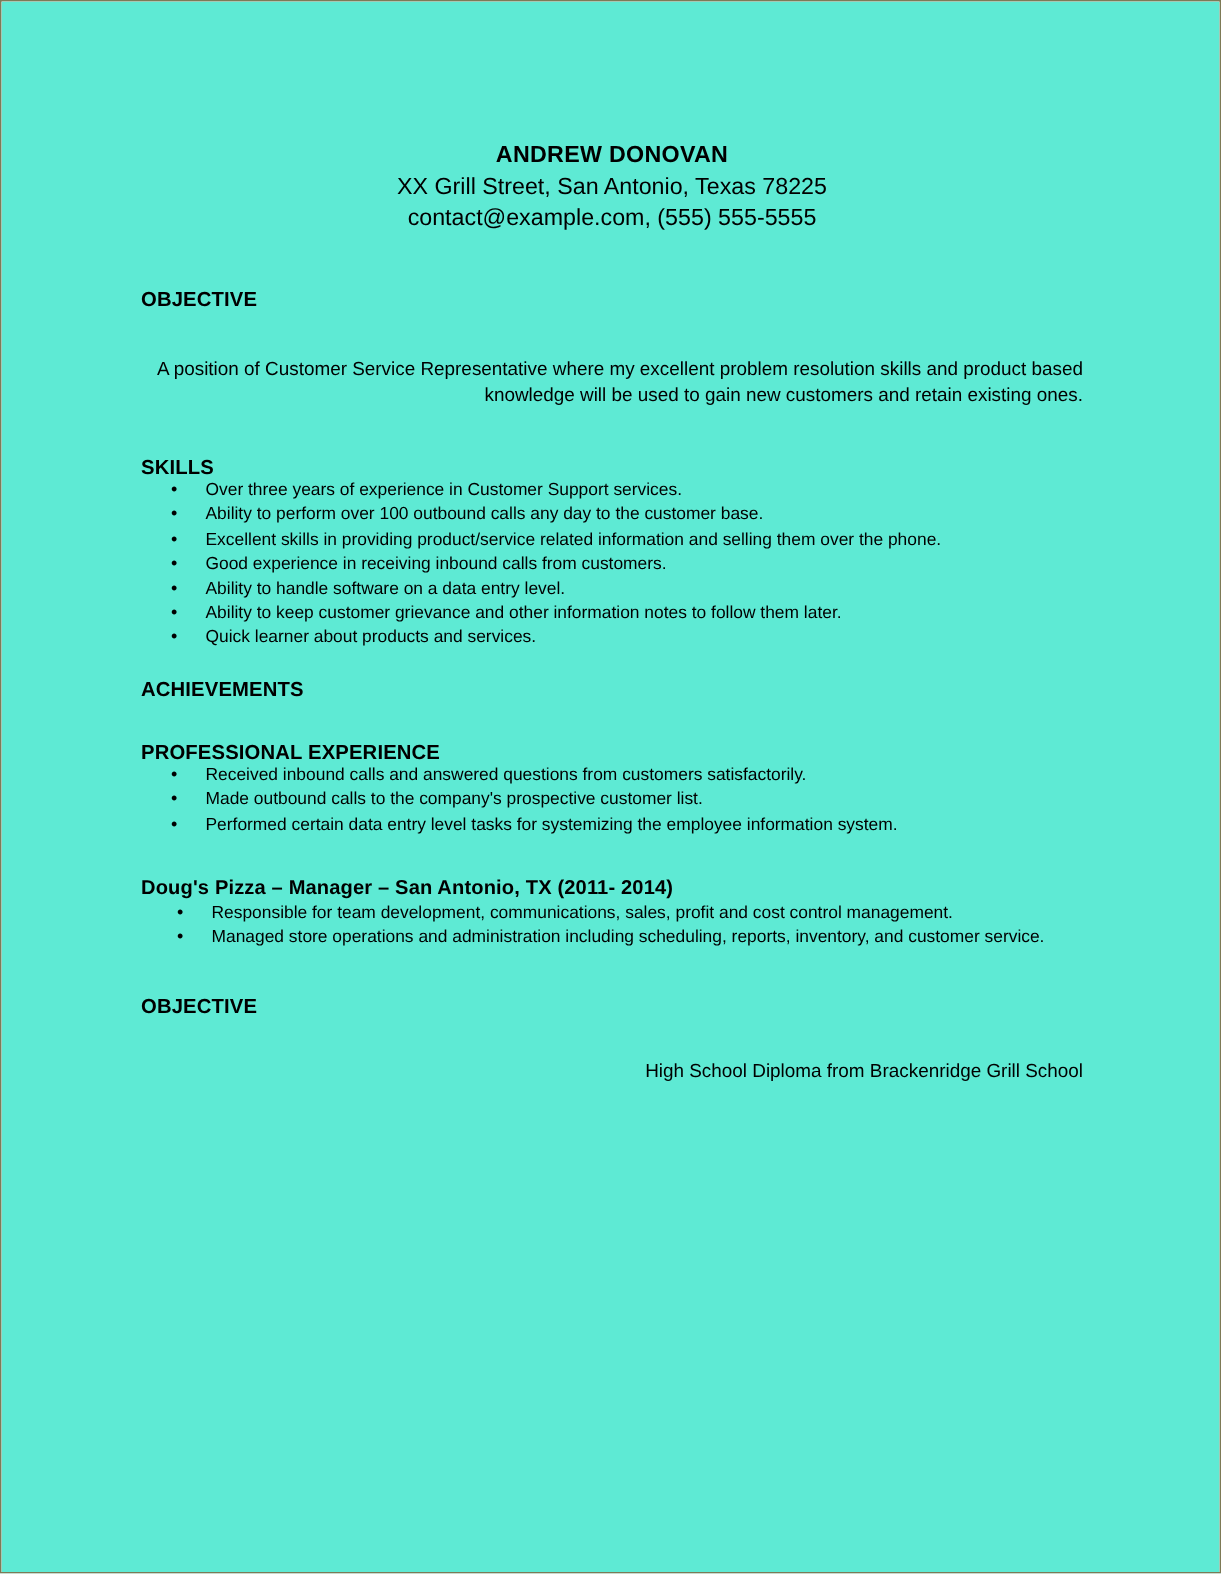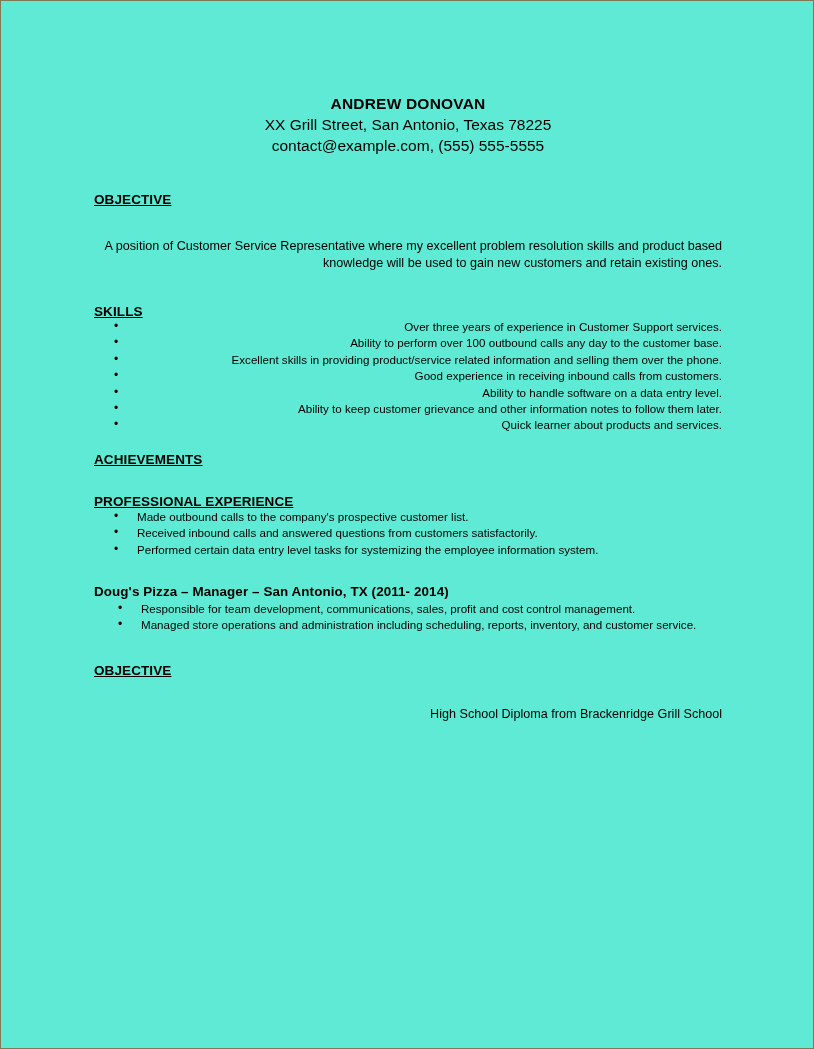--- a/index.html
+++ b/index.html
@@ -51,21 +51,20 @@
   .hdr-line {
     font-size: 15.5px;
     font-weight: normal;
     line-height: 21px;
   }
 
   
   .sec-head {
     font-size: 13.5px;
     font-weight: bold;
-    text-decoration: underline;
     letter-spacing: 0.1px;
   }
 
   
   .para {
     font-size: 12.6px;
     line-height: 16.5px;
     text-align: right;
   }
 
@@ -101,21 +100,21 @@
     font-size: 13.4px;
     font-weight: bold;
     line-height: 18px;
     letter-spacing: 0.1px;
   }
 
   
   .sp-objective-head { margin-top: 36px; }
   .sp-objective-body { margin-top: 31px; }
   .sp-skills-head    { margin-top: 33px; }
-  .sp-skills-list    { margin-top: 29px; text-align: right; }
+  .sp-skills-list    { margin-top: 29px; }
   .sp-ach-head       { margin-top: 18px; }
   .sp-ach-list       { margin-top: 29px; }
   .sp-pro-head       { margin-top: 27px; }
   .sp-job1-title     { margin-top: 28px; }
   .sp-job1-list      { margin-top: 27px; }
   .sp-job2-title     { margin-top: 25px; }
   .sp-job2-list      { margin-top: 27px; }
   .sp-edu-head       { margin-top: 29px; }
   .sp-edu-body       { margin-top: 28px; }
 </style>
@@ -144,22 +143,22 @@
         <li>Ability to handle software on a data entry level.</li>
         <li>Ability to keep customer grievance and other information notes to follow them later.</li>
         <li>Quick learner about products and services.</li>
       </ul>
 
       <div class="sec-head sp-ach-head">ACHIEVEMENTS</div>
 
       <div class="sec-head sp-pro-head">PROFESSIONAL EXPERIENCE</div>
 
       <ul class="bullets sp-job1-list">
+        <li>Received inbound calls and answered questions from customers satisfactorily.</li>
         <li>Made outbound calls to the company's prospective customer list.</li>
-        <li>Received inbound calls and answered questions from customers satisfactorily.</li>
         <li>Performed certain data entry level tasks for systemizing the employee information system.</li>
       </ul>
 
       <div class="job-title sp-job2-title">Doug's Pizza – Manager – San Antonio, TX  (2011- 2014)</div>
       <ul class="bullets indented sp-job2-list">
         <li>Responsible for team development, communications, sales, profit and cost control management.</li>
         <li>Managed store operations and administration including scheduling, reports, inventory, and customer service.</li>
       </ul>
 
       <div class="sec-head sp-edu-head">OBJECTIVE</div>

